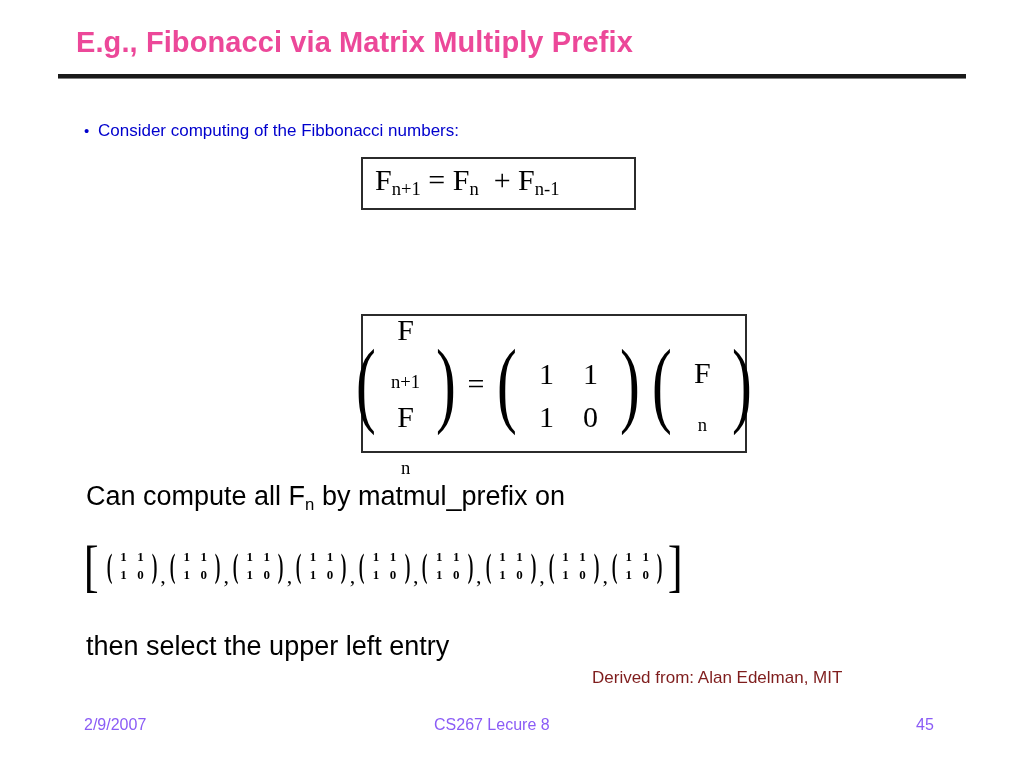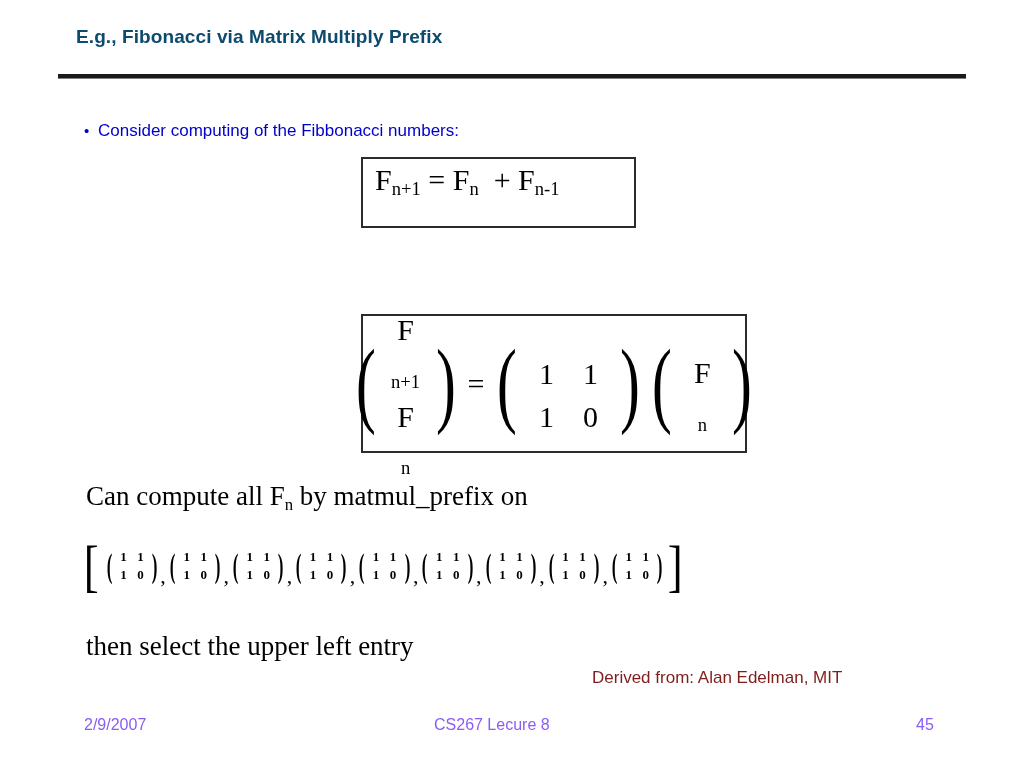--- a/index.html
+++ b/index.html
@@ -20,23 +20,23 @@
     height: 768px;
     box-sizing: border-box;
   }
 
   
   .title {
     position: absolute;
     left: 76px;
     top: 26px;
     width: 880px;
-    font-size: 19px;
+    font-size: 29px;
     font-weight: bold;
-    color: #0c4a6e;
+    color: #ec4899;
     letter-spacing: 0.1px;
     white-space: nowrap;
   }
   .title-rule {
     position: absolute;
     left: 58px;
     top: 74px;
     width: 908px;
     height: 4px;
     background: #1a1a1a;
@@ -64,21 +64,21 @@
   .box {
     position: absolute;
     border: 2px solid #2b2b2b;
     box-sizing: border-box;
     background: #ffffff;
   }
   #formula-box-1 {
     left: 361px;
     top: 157px;
     width: 275px;
-    height: 71px;
+    height: 53px;
     text-align: right;
   }
   .serif {
     font-family: "Liberation Serif", serif;
     color: #000000;
   }
   .eq1 {
     position: absolute;
     left: 12px;
     top: 4px;
@@ -141,21 +141,21 @@
     text-align: center;
   }
   .equals {
     padding: 0 6px;
     font-size: 30px;
   }
 
   
   .bodyline {
     position: absolute;
-    font-family: Liberation Serif, serif;
+    font-family: Liberation Sans, sans-serif;
     font-size: 27px;
     color: #000000;
     white-space: nowrap;
   }
   #line-compute { left: 86px; top: 481px; }
   #line-select  { left: 86px; top: 615px; margin-top: 16px; }
 
   
   #matrix-list {
     position: absolute;

